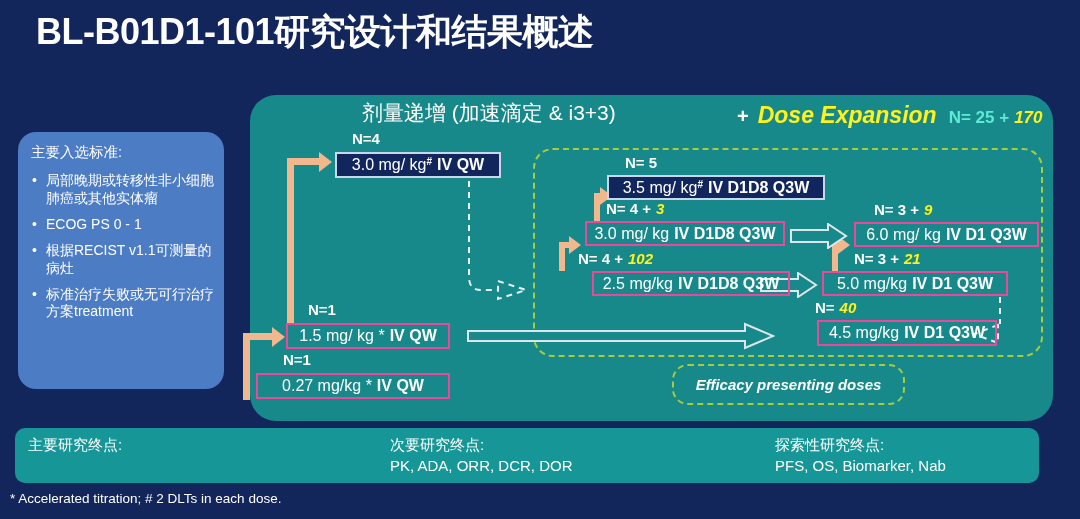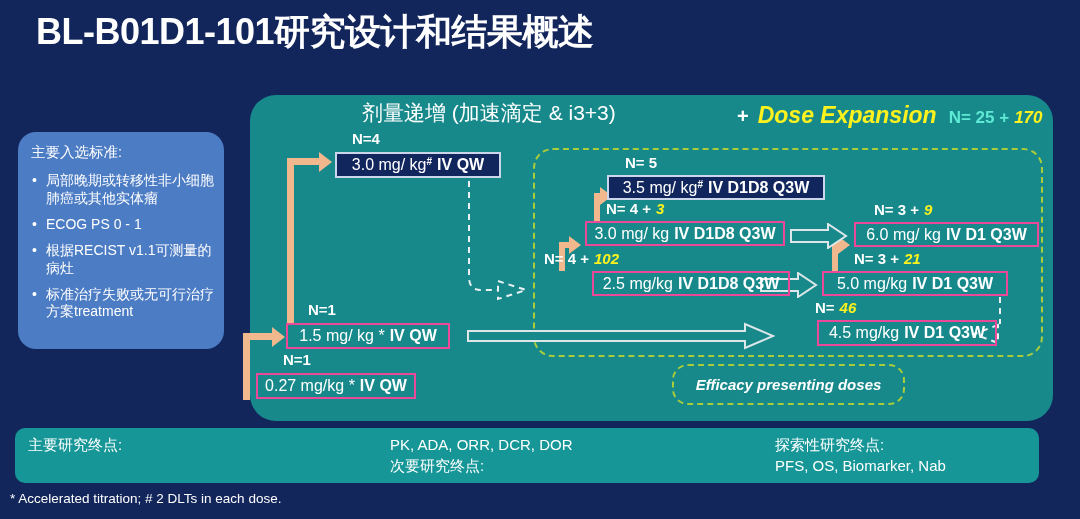--- a/index.html
+++ b/index.html
@@ -13,21 +13,21 @@
     position:relative;overflow:hidden;
     background:var(--bg-navy,#13265c);
     font-family:"Liberation Sans","DejaVu Sans",sans-serif;
     color:#fff;
   }
   .abs{position:absolute;}
 
   #title{left:36px;top:8px;font-size:36px;font-weight:bold;letter-spacing:-0.5px;white-space:nowrap;}
 
   
-  #inclusion{left:18px;top:132px;width:206px;height:217px;background:var(--inclusion-blue,#4c7cc4);
+  #inclusion{left:18px;top:132px;width:206px;height:257px;background:var(--inclusion-blue,#4c7cc4);
     border-radius:18px;padding:11px 8px 0 13px;}
   #inclusion .head{font-size:14.5px;margin-bottom:10px;}
   #inclusion ul{list-style:none;}
   #inclusion li{position:relative;padding-left:15px;margin-bottom:8px;font-size:14px;line-height:1.28;}
   #inclusion li::before{content:"\2022";position:absolute;left:1px;top:0;}
 
   
   #panel{left:250px;top:95px;width:803px;height:326px;background:var(--panel-teal,#17898b);border-radius:26px;}
   #ptitle{left:362px;top:99px;font-size:21px;font-weight:normal;white-space:nowrap;}
   #expansion{left:737px;top:102px;display:flex;align-items:baseline;white-space:nowrap;}
@@ -47,29 +47,29 @@
   .nadd:not(:empty){margin-left:5px;}
 
   
   .dosebox{position:absolute;display:flex;align-items:center;justify-content:center;
     border:2px solid #ec4899;color:#fff;font-size:16px;white-space:nowrap;}
   .dosebox.navy{background:var(--box-navy,#12265e);border-color:#ccd6ea;}
   .dosebox .rt{font-weight:bold;margin-left:5px;}
   .dosebox .mark{font-size:10px;font-weight:bold;vertical-align:super;align-self:flex-start;line-height:1.6;}
   #bx-qw30{left:335px;top:152px;width:166px;height:26px;}
   #bx-qw15{left:286px;top:323px;width:164px;height:26px;}
-  #bx-qw027{left:256px;top:373px;width:160px;height:26px;}
+  #bx-qw027{left:256px;top:373px;width:194px;height:26px;}
   #bx-35{left:607px;top:175px;width:218px;height:25px;}
   #bx-30{left:585px;top:221px;width:200px;height:25px;}
   #bx-25{left:552px;top:271px;width:198px;height:25px;margin-left:40px;}
   #bx-60{left:854px;top:222px;width:185px;height:25px;}
   #bx-50{left:822px;top:271px;width:186px;height:25px;}
   #bx-45{left:791px;top:320px;width:180px;height:26px;margin-left:26px;}
   #nl-qw30{left:352px;top:130px;} #nl-qw15{left:308px;top:301px;} #nl-qw027{left:283px;top:351px;}
-  #nl-35{left:625px;top:154px;} #nl-30{left:606px;top:200px;} #nl-25{left:544px;top:250px;}
+  #nl-35{left:625px;top:154px;} #nl-30{left:606px;top:200px;} #nl-25{left:578px;top:250px;}
   #nl-60{left:874px;top:201px;} #nl-50{left:854px;top:250px;} #nl-45{left:815px;top:299px;}
 
   
   .oa{position:absolute;background:var(--arrow-orange,#f1b78d);}
   .tri{position:absolute;width:0;height:0;border-top:9px solid transparent;border-bottom:9px solid transparent;
     border-left:12px solid var(--arrow-orange,#f1b78d);}
   #a1v{left:243px;top:333px;width:7px;height:67px;} #a1h{left:243px;top:333px;width:30px;height:7px;}
   #a1t{left:272px;top:327px;border-top-width:10px;border-bottom-width:10px;border-left-width:13px;}
   #a2v{left:287px;top:158px;width:7px;height:165px;} #a2h{left:287px;top:158px;width:33px;height:7px;}
   #a2t{left:319px;top:152px;border-top-width:10px;border-bottom-width:10px;border-left-width:13px;}
@@ -157,21 +157,21 @@
 </div>
 
 <div class="nlabel" id="nl-qw30"><span>N=4</span><span class="nadd"></span></div>
 <div class="nlabel" id="nl-qw15"><span>N=1</span><span class="nadd"></span></div>
 <div class="nlabel" id="nl-qw027"><span>N=1</span><span class="nadd"></span></div>
 <div class="nlabel" id="nl-35"><span>N= 5</span><span class="nadd"></span></div>
 <div class="nlabel" id="nl-30"><span>N= 4 +</span><span class="nadd">3</span></div>
 <div class="nlabel" id="nl-25"><span>N= 4 +</span><span class="nadd">102</span></div>
 <div class="nlabel" id="nl-60"><span>N= 3 +</span><span class="nadd">9</span></div>
 <div class="nlabel" id="nl-50"><span>N= 3 +</span><span class="nadd">21</span></div>
-<div class="nlabel" id="nl-45"><span>N=</span><span class="nadd">46</span></div>
+<div class="nlabel" id="nl-45"><span>N=</span><span class="nadd">40</span></div>
 
 <div class="dosebox navy" id="bx-qw30">
     <span class="ds">3.0 mg/ kg</span>
     <span class="mark">#</span>
     <span class="rt">IV QW</span>
   </div>
 <div class="dosebox" id="bx-qw15">
     <span class="ds">1.5 mg/ kg *</span>
     <span class="mark"></span>
     <span class="rt">IV QW</span>
@@ -214,22 +214,22 @@
 
 <div class="abs" id="effbox">
   <span>Efficacy presenting doses</span>
 </div>
 
 <div class="abs" id="endpoints">
   <div class="ep" id="ep0">
     <div>主要研究终点:</div>
   </div>
   <div class="ep" id="ep1">
+    <div>次要研究终点:</div>
     <div>PK, ADA, ORR, DCR, DOR</div>
-    <div>次要研究终点:</div>
   </div>
   <div class="ep" id="ep2">
     <div>探索性研究终点:</div>
     <div>PFS, OS, Biomarker, Nab</div>
   </div>
 </div>
 
 <div class="abs" id="footnote">* Accelerated titration; # 2 DLTs in each dose.</div>
 
 </body></html>

